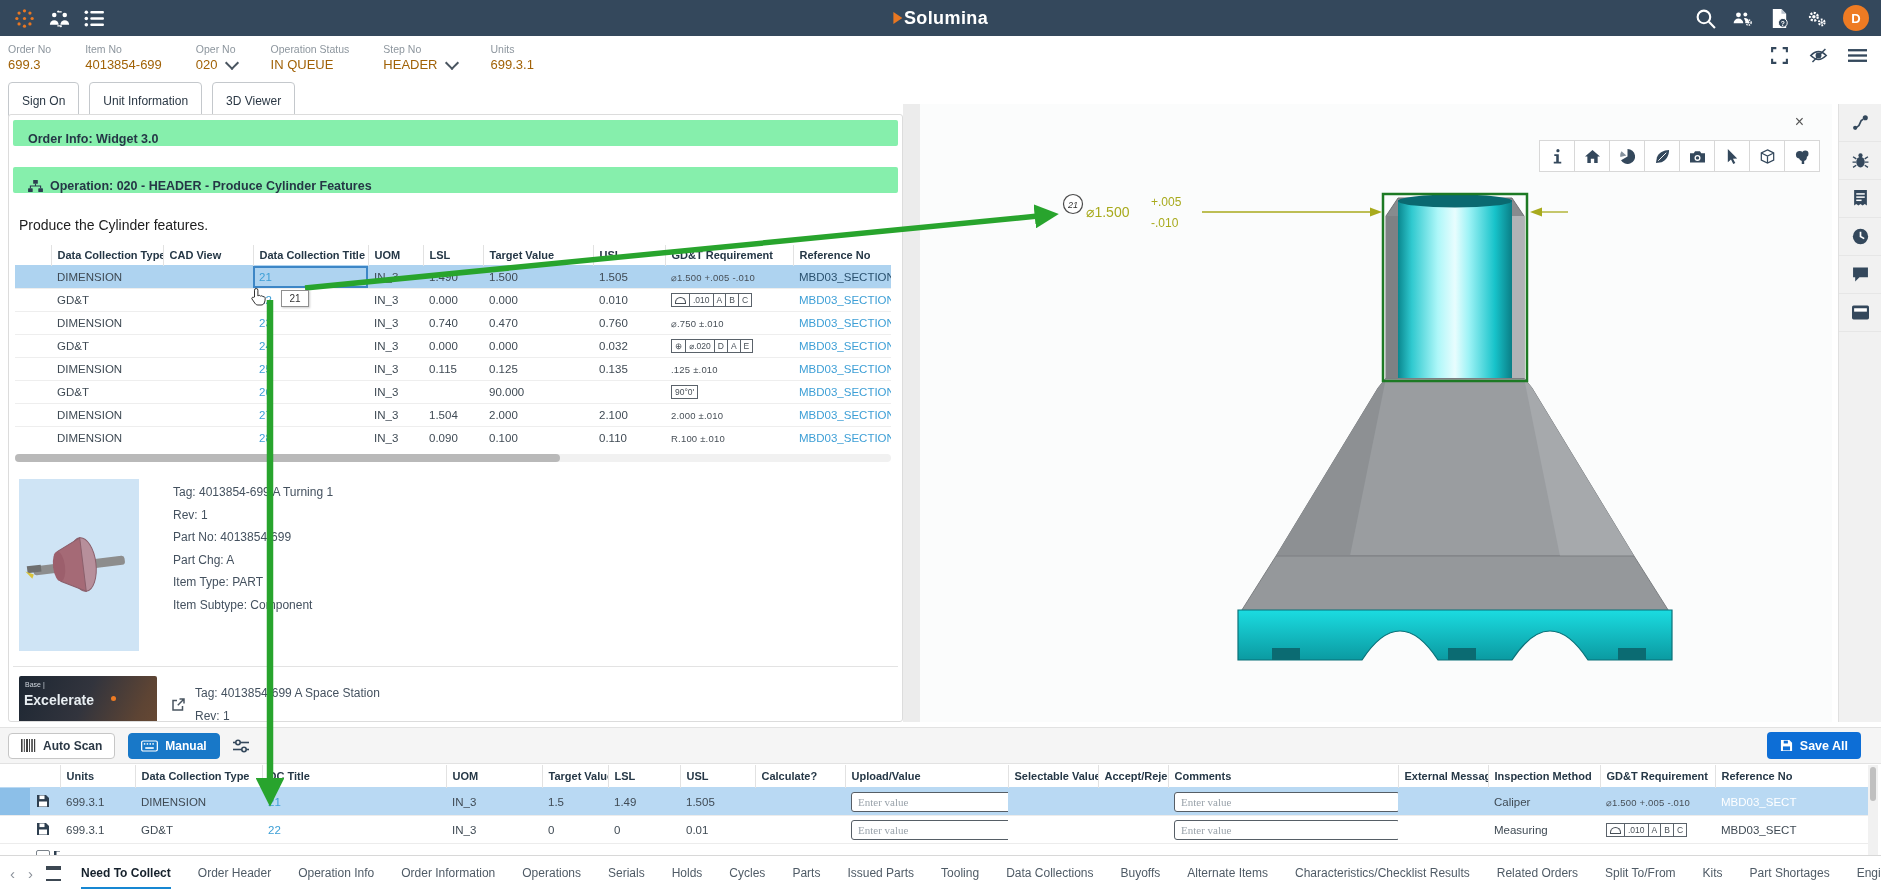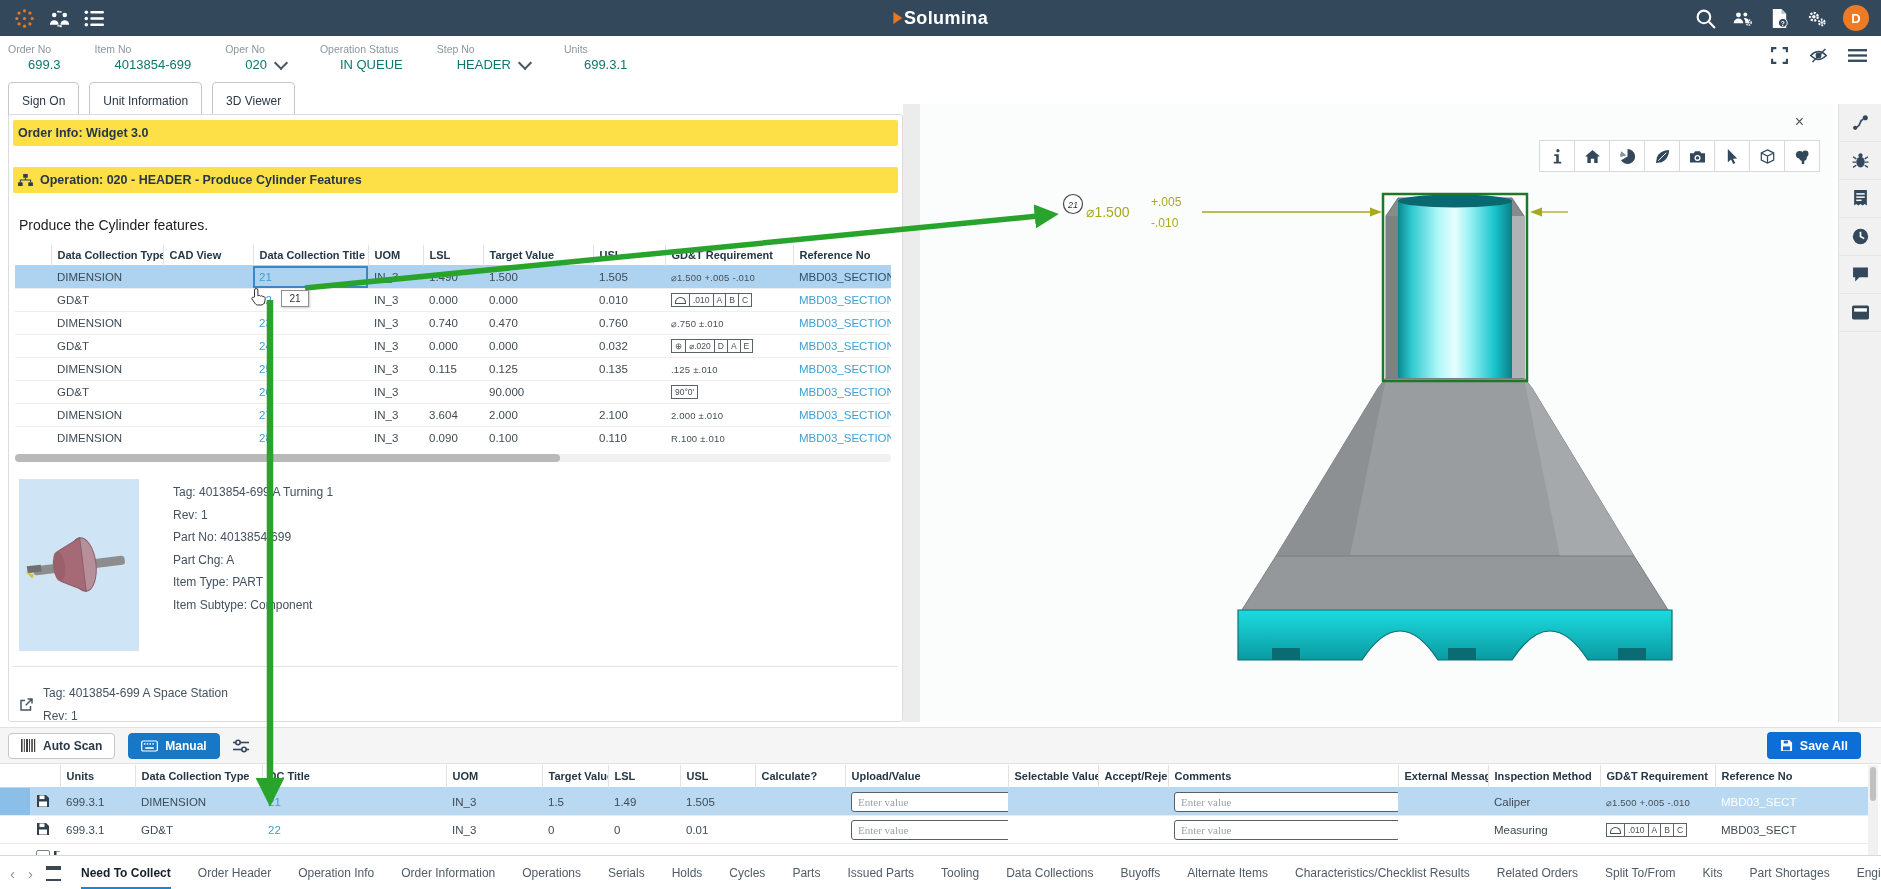--- a/index.html
+++ b/index.html
@@ -18,34 +18,34 @@
   .icn svg{display:block;}
   .tb-ic svg{width:21px;height:21px;}
   .avatar{width:26px;height:26px;border-radius:50%;background:#ee7b23;color:#fff;font-size:13px;
           font-weight:bold;display:flex;align-items:center;justify-content:center;}
   
   .ctxbar{position:absolute;left:0;top:36px;width:1881px;height:44px;background:#fff;}
   .ctx-fields{display:flex;gap:34px;padding:7px 0 0 8px;}
   .ctx-field{display:flex;flex-direction:column;}
   .ctx-label{font-size:10.5px;color:#8d969e;}
   .ctx-valrow{display:flex;align-items:center;gap:9px;}
-  .ctx-value{font-size:13px;color:#0f766e;margin-top:2px;margin-left:20px;}
+  .ctx-value{font-size:13px;color:#a16207;margin-top:2px;}
   .chev{width:8px;height:8px;border-right:2px solid #4a5560;border-bottom:2px solid #4a5560;
         transform:rotate(45deg);margin-top:-2px;}
   .ctx-right{position:absolute;right:14px;top:10px;display:flex;gap:20px;align-items:center;}
   .ctx-right .icn svg{width:19px;height:19px;}
   
   .actions{position:absolute;left:8px;top:82px;display:flex;gap:10px;}
   .btn{height:37px;padding:0 13px;border:1px solid #c4c8cc;border-radius:4px;background:#fff;
        font-size:12px;color:#2b3845;display:flex;align-items:center;}
   
   .left-panel{position:absolute;left:8px;top:114px;width:895px;height:608px;background:#fff;
               border:1px solid #dcdcdc;border-radius:3px;overflow:hidden;box-sizing:border-box;padding:5px 4px;}
-  .bar{height:26px;background:#fde047;border-radius:2px;display:flex;align-items:center;
-       padding:0 5px;font-size:12.5px;font-weight:bold;color:#253746;gap:7px;}
+  .bar{height:26px;background:#86efac;border-radius:2px;display:flex;align-items:flex-end;
+       padding:0 15px;font-size:12.5px;font-weight:bold;color:#253746;gap:7px;}
   .bar + .bar{margin-top:21px;}
   .instruction{margin:24px 0 12px 6px;font-size:14px;color:#1d1d1d;}
   table{border-collapse:collapse;table-layout:fixed;}
   .collect-table{width:876px;font-size:11.5px;margin-left:2px;}
   .collect-table th{font-size:11px;font-weight:bold;color:#253746;text-align:left;height:20px;
        padding:0 6px;white-space:nowrap;overflow:hidden;border-left:1px solid #e2e2e2;}
   .collect-table th:first-child{border-left:none;}
   .collect-table td{height:22px;padding:0 6px;color:#3f4a54;white-space:nowrap;overflow:hidden;
        border-top:1px solid #eee;}
   .collect-table tr.sel td{background:#aed3f0;border-top-color:#aed3f0;}
@@ -457,21 +457,21 @@
             <td>DIMENSION</td>
             <td><span class="icn ">
                 <svg viewBox="0 0 14 12" fill="#f4791f">
                   <path d="M1,4.5 L3,1 h2.2 v10 H0.6 z"></path>
                   <path d="M13,4.5 L11,1 H8.8 v10 h4.6 z"></path>
                   <rect x="5.6" y="3.5" width="2.8" height="3.4"></rect>
                 </svg>
               </span></td>
             <td><a class="lnk">27</a></td>
             <td>IN_3</td>
-            <td>3.604</td>
+            <td>1.504</td>
             <td>2.000</td>
             <td>2.100</td>
             <td><span class="gdt-text">2.000  ±.010</span></td>
             <td><a class="lnk ref">MBD03_SECTION</a></td>
           </tr>
           <tr class="">
             <td></td>
             <td>DIMENSION</td>
             <td><span class="icn ">
                 <svg viewBox="0 0 14 12" fill="#f4791f">
@@ -512,20 +512,25 @@
           <div>Part No: 4013854-699</div>
           <div>Part Chg: A</div>
           <div>Item Type: PART</div>
           <div>Item Subtype: Component</div>
         </div>
     </div>
 
     <div class="card-div"></div>
 
     <div class="item-card2">
+      <div class="thumb2">
+        <span class="b-small">Base |</span>
+        <span class="b-big">Excelerate</span>
+        <span class="b-dot"></span>
+      </div>
       <div class="card2-text">
         <span class="icn ">
             <svg viewBox="0 0 14 14" width="14" height="14" fill="none" stroke="#4a5560" stroke-width="1.5">
               <path d="M6,2.5 H2 v9.5 h9.5 V8"></path>
               <path d="M8.5,1 H13 v4.5 M13,1 L6.8,7.2"></path>
             </svg>
           </span>
         <span>
           <div>Tag: 4013854-699 A Space Station</div>
           <div>Rev: 1</div>

